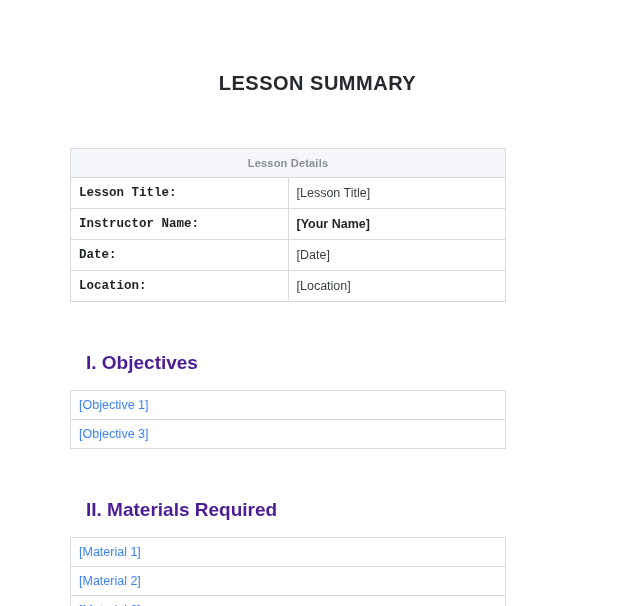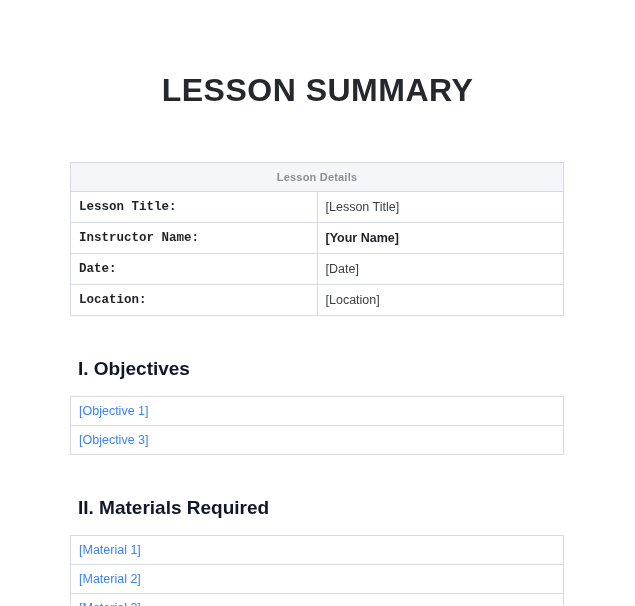--- a/index.html
+++ b/index.html
@@ -16,29 +16,29 @@
   }
   .page {
     box-sizing: border-box;
     width: 635px;
     height: 606px;
     padding: 0 70px;
     background: #ffffff;
   }
   .doc-title {
     text-align: center;
-    font-size: 32px;
+    font-size: 20px;
     font-weight: bold;
     letter-spacing: 0.5px;
     color: #25282c;
     margin: 0;
     padding-top: 72px;
   }
   table {
-    width: 494px;
+    width: 436px;
     border-collapse: collapse;
     table-layout: fixed;
     font-size: 12.5px;
   }
   .details-table {
     margin-top: 53px;
   }
   .details-table th {
     background: #f4f6f9;
     border: 1px solid #d7dbe0;
@@ -65,22 +65,22 @@
     color: #3a3f45;
     margin-left: 36px;
   }
   .details-table td.value.bold {
     font-weight: bold;
     color: #1f2328;
   }
   h2.section {
     font-size: 19px;
     font-weight: bold;
-    color: #0f172a;
-    margin: 8px;
+    color: #4c1d95;
+    margin: 16px;
     padding-top: 34px;
     padding-bottom: 0;
   }
   .list-table {
     margin-top: 16px;
   }
   .list-table td {
     border: 1px solid #d7dbe0;
     padding: 7px 8px;
     color: #3b82f6;

